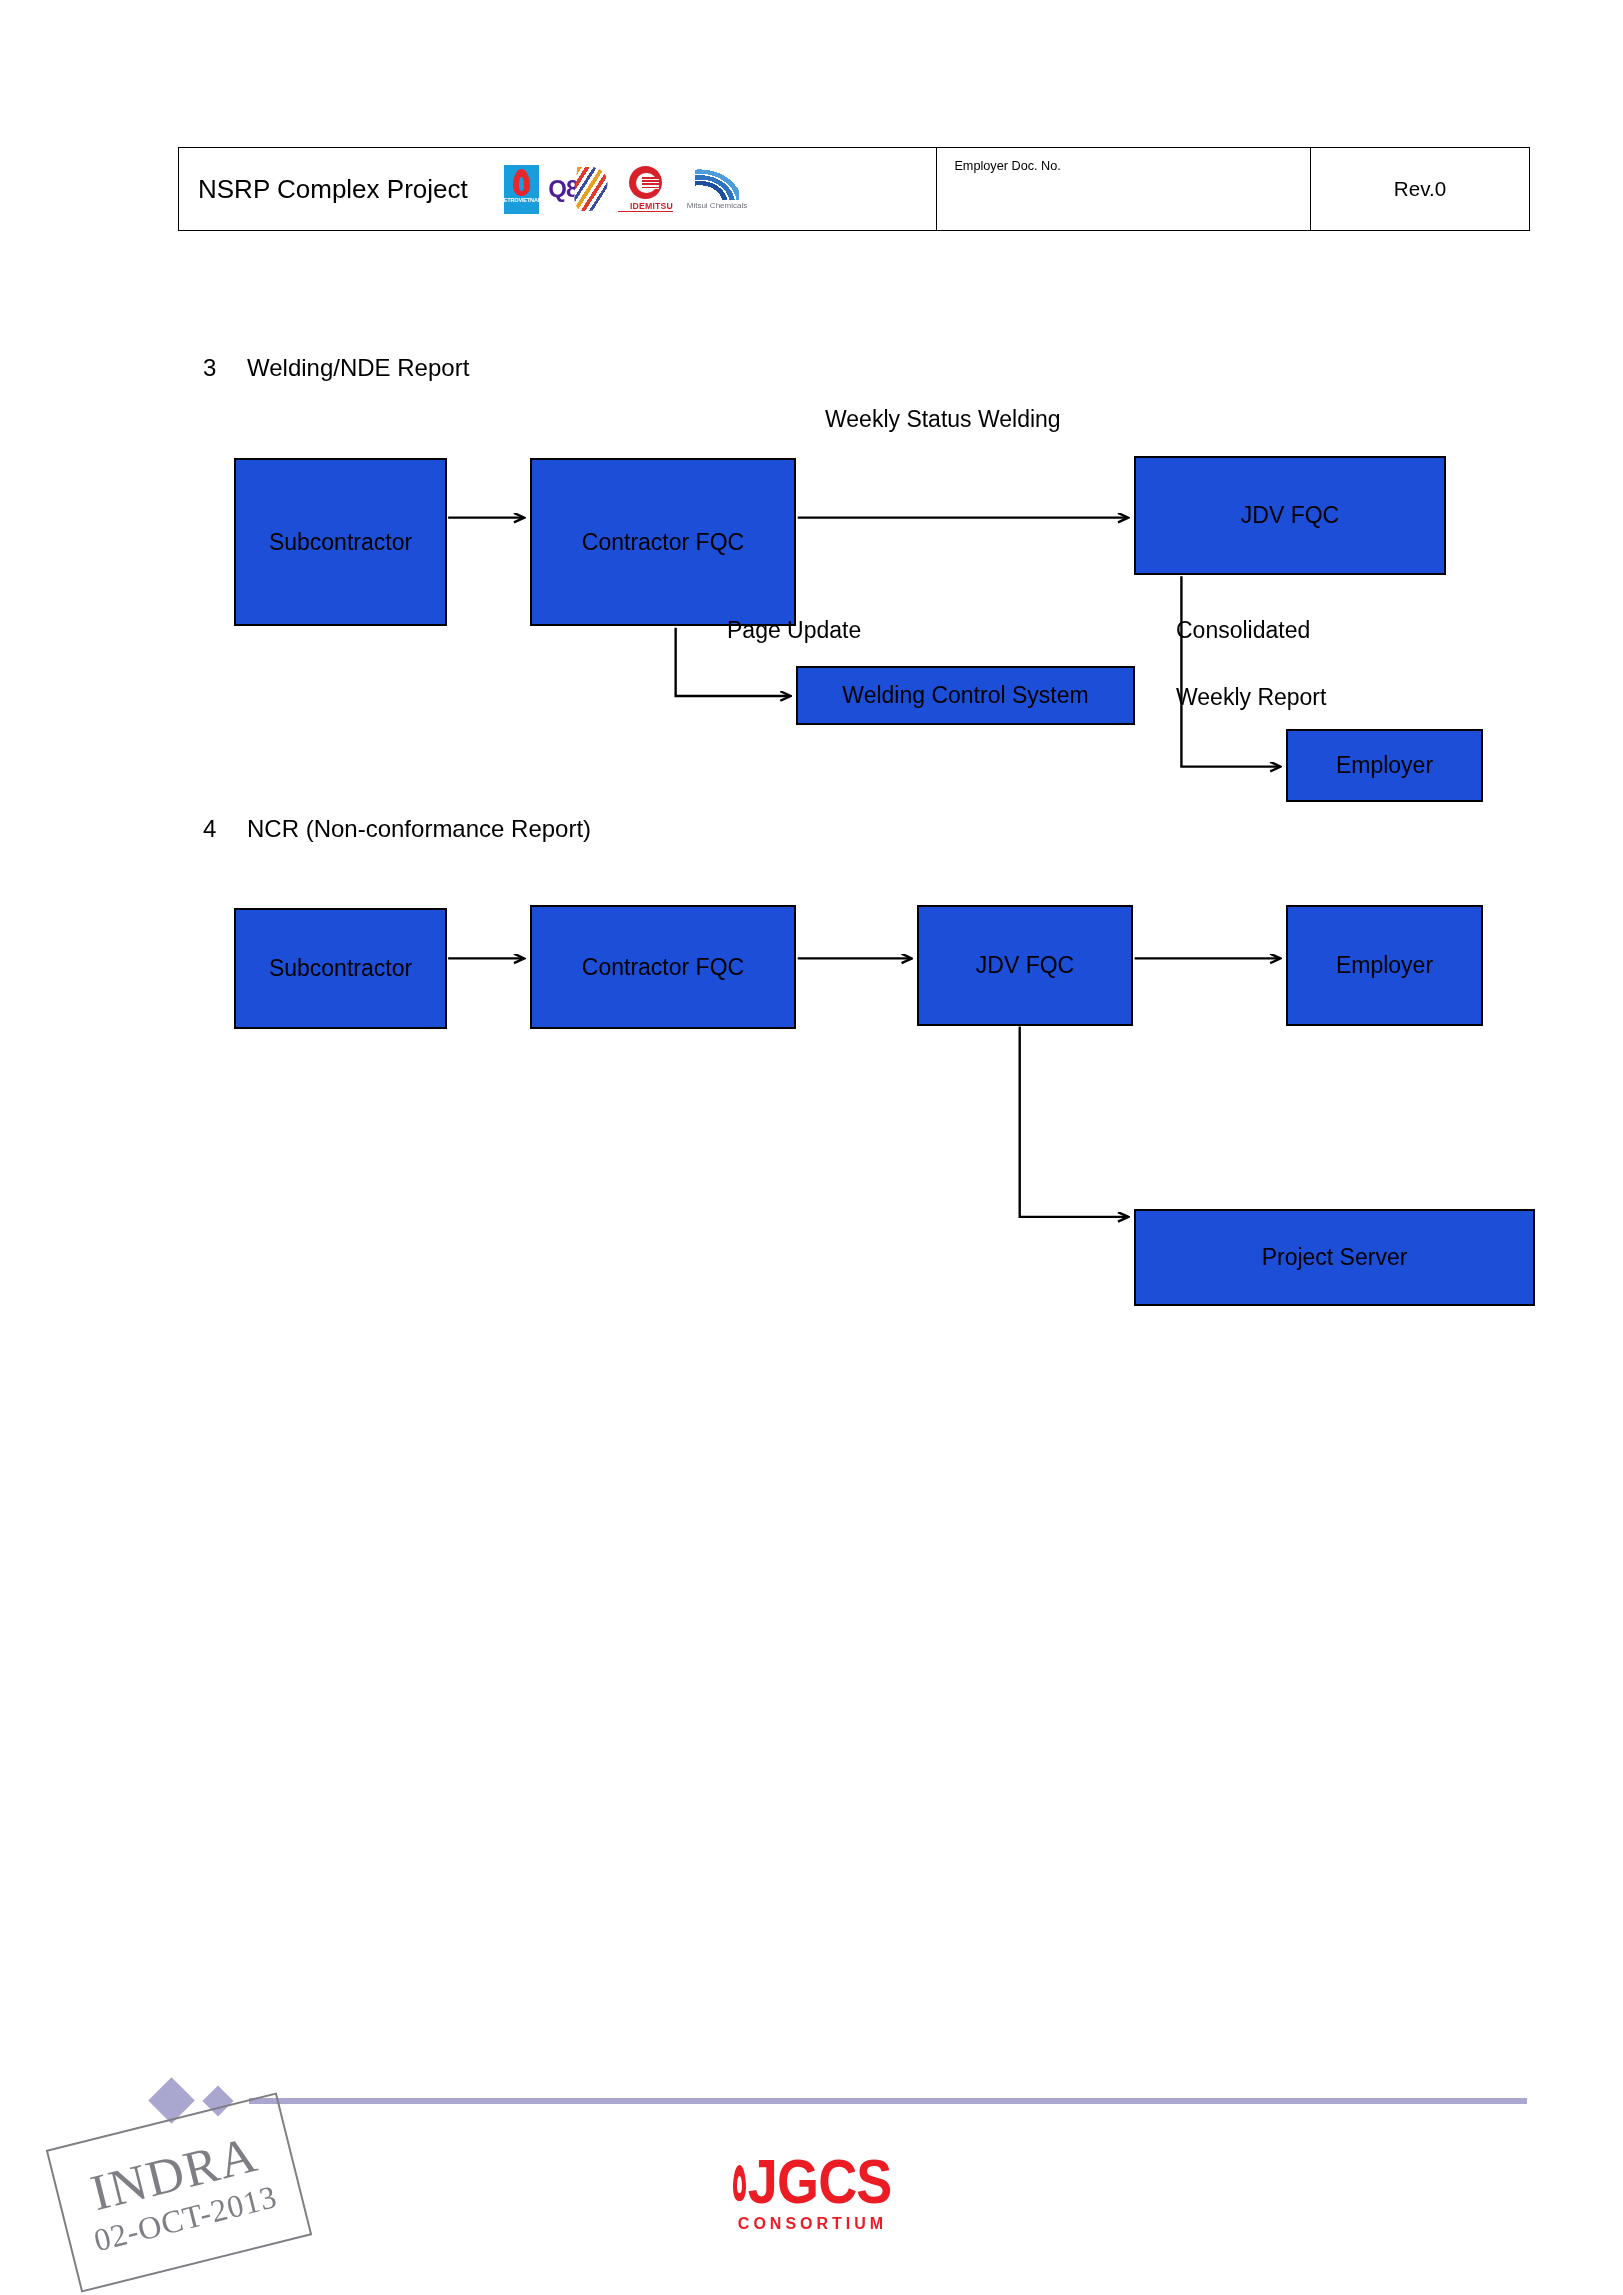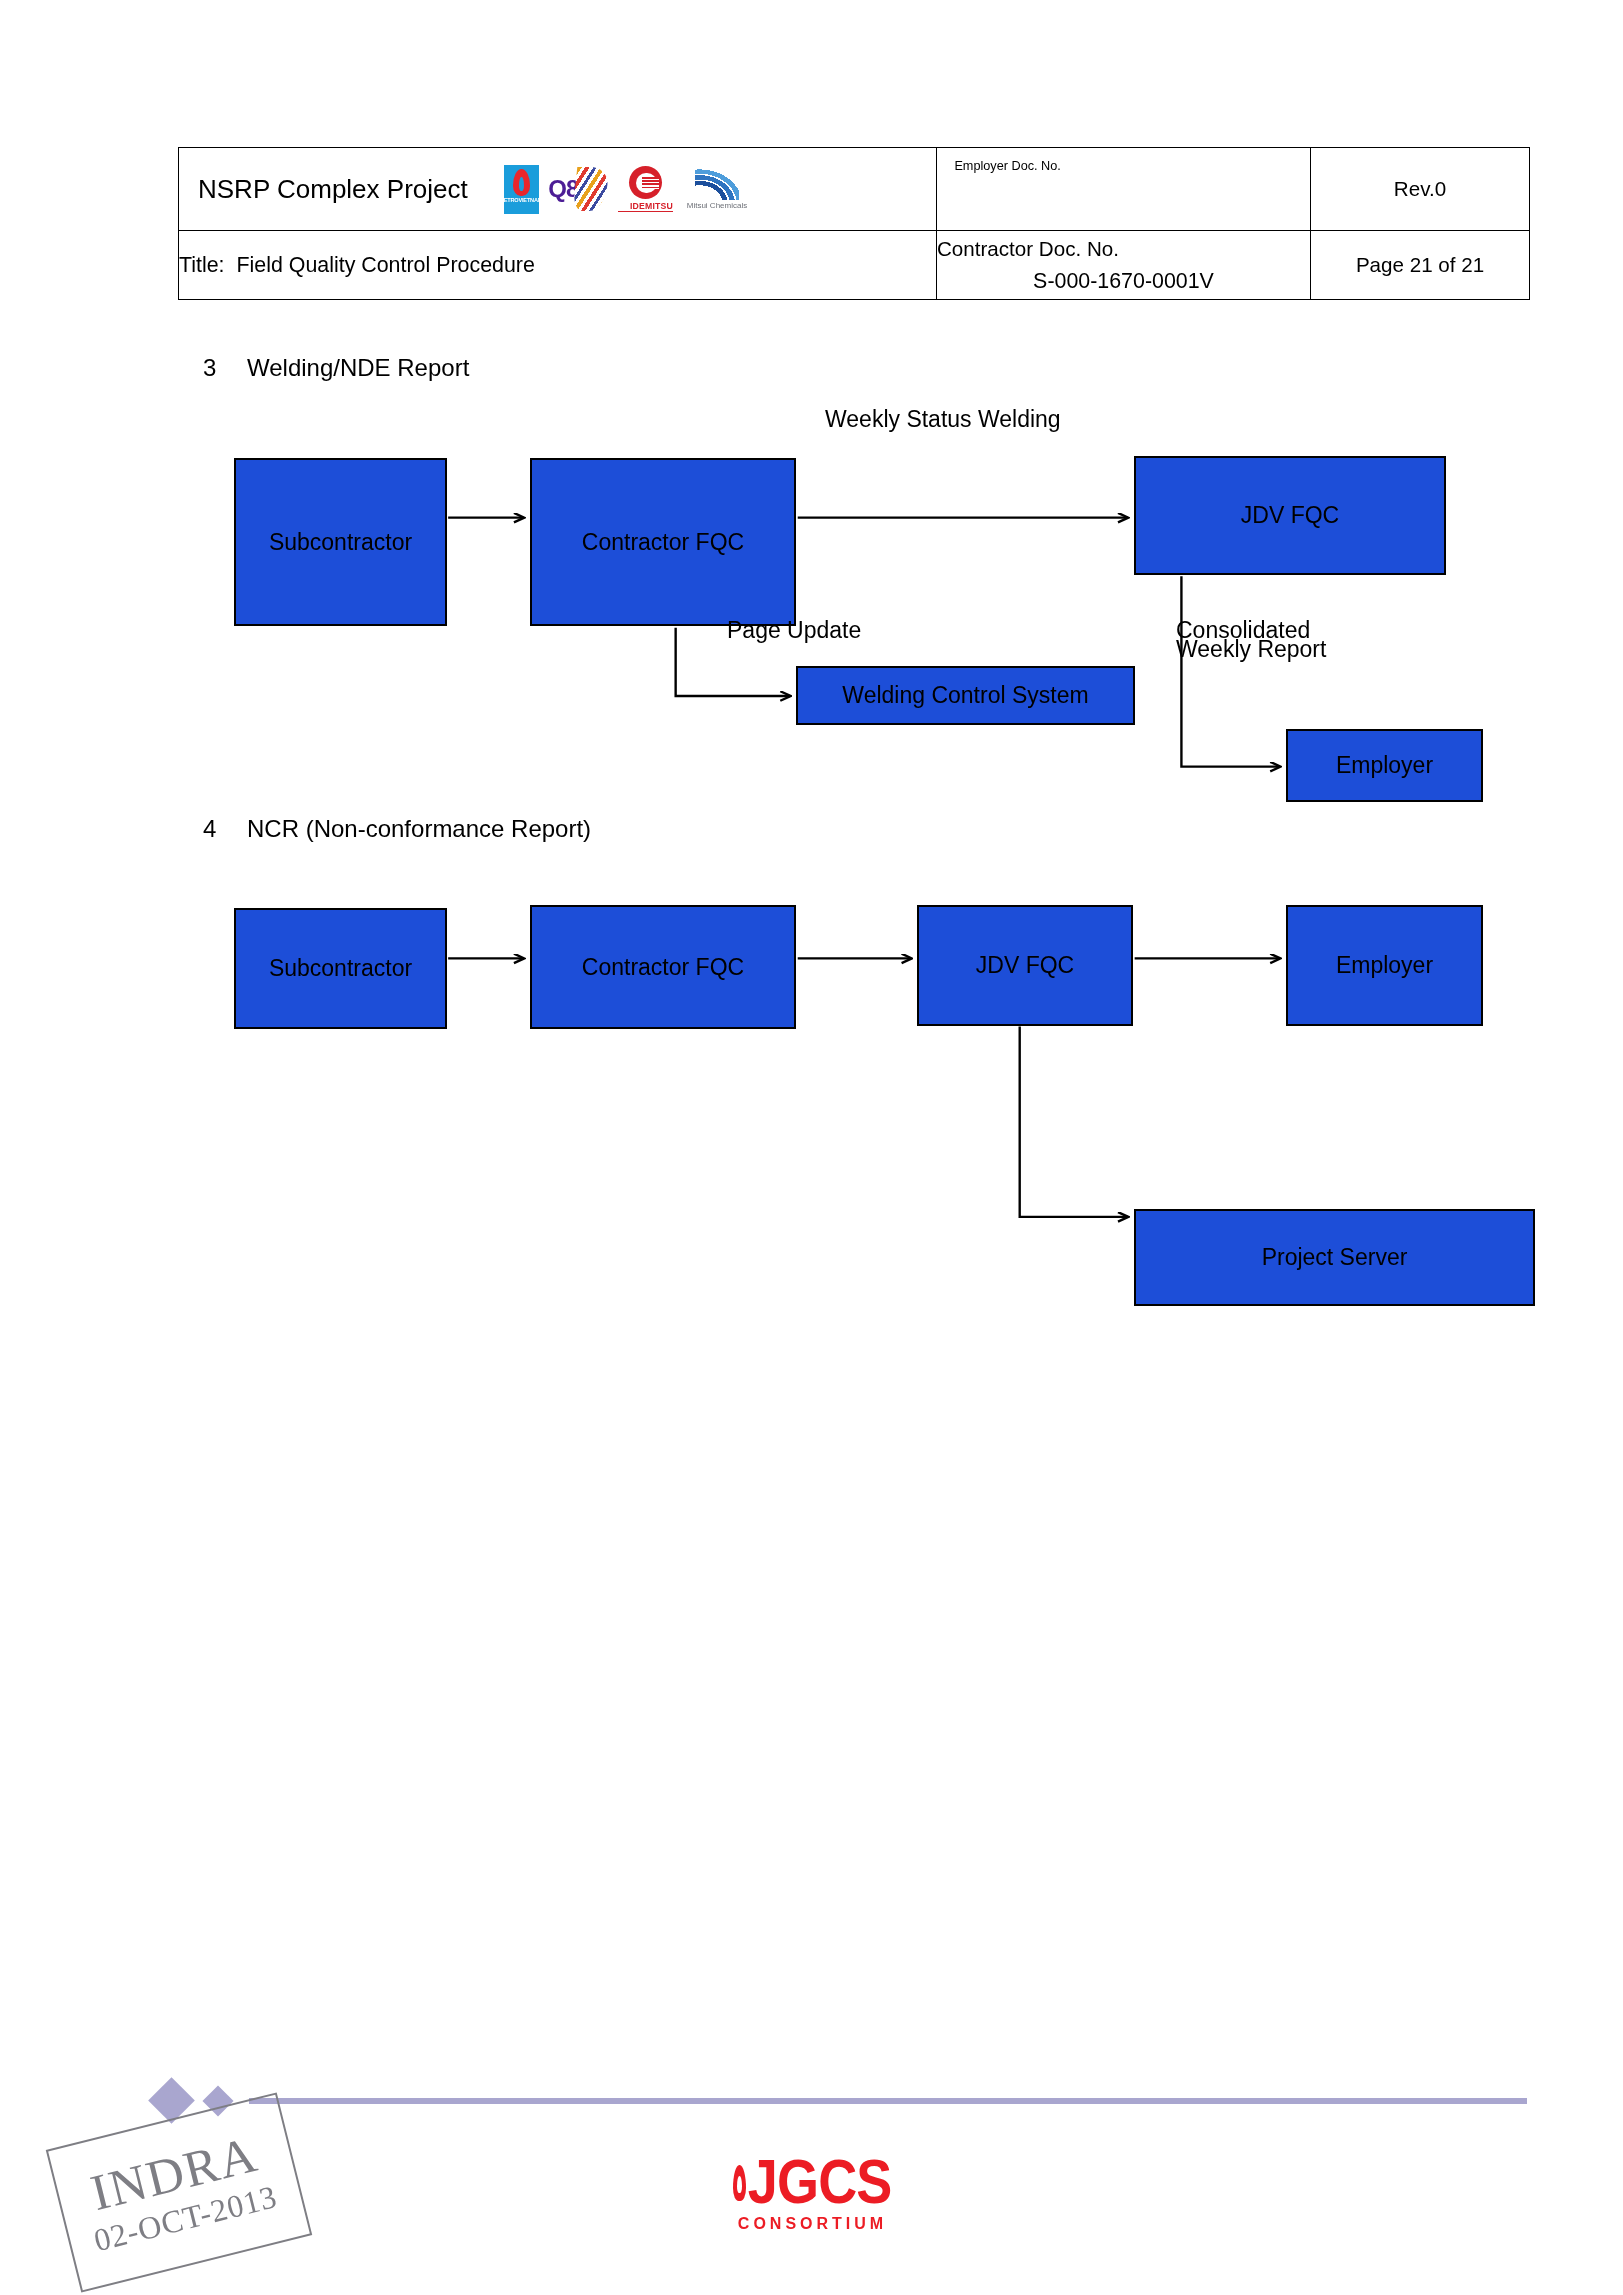--- a/index.html
+++ b/index.html
@@ -330,51 +330,41 @@
         </span>
       </div>
     </td>
     <td class="col-docno cell-projectrow">
       <div class="docno-top-inner">
         <span class="docno-label">Employer Doc. No.</span>
       </div>
     </td>
     <td class="col-rev cell-projectrow rev-cell">Rev.0</td>
   </tr>
-  <tr>
-    <td class="col-title cell-titlerow title-cell">
-      <span>Title:</span>&nbsp;&nbsp;<span>Field Quality Control Procedure</span>
-    </td>
-    <td class="col-docno cell-titlerow docno-top">
-      <span class="docno-label">Contractor Doc. No.</span>
-      <span class="docno-value">S-000-1670-0001V</span>
-    </td>
-    <td class="col-rev cell-titlerow rev-cell">Page 21 of 21</td>
-  </tr>
 </tbody>
   </table>
 
 <div class="sec-heading" style="left:203px; top:354px;">
   <span class="sec-num">3</span><span>Welding/NDE Report</span>
 </div>
 
 <div class="node" style="left:234px; top:458px; width:213px; height:168px;">Subcontractor</div>
 
 <div class="node" style="left:530px; top:458px; width:266px; height:168px;">Contractor FQC</div>
 
 <div class="node" style="left:1134px; top:456px; width:312px; height:119px;">JDV FQC</div>
 
 <div class="node" style="left:796px; top:666px; width:339px; height:59px;">Welding Control System</div>
 
 <div class="node" style="left:1286px; top:729px; width:197px; height:73px;">Employer</div>
 
 <div class="edge-label" style="left:825px; top:406px;">Weekly Status Welding</div>
 <div class="edge-label" style="left:727px; top:617px;">Page Update</div>
 <div class="edge-label" style="left:1176px; top:617px;">Consolidated</div>
-<div class="edge-label" style="left:1176px; top:636px;">Weekly Report</div>
+<div class="edge-label" style="left:1176px; top:684px;">Weekly Report</div>
 
 <div class="sec-heading" style="left:203px; top:815px;">
   <span class="sec-num">4</span><span>NCR (Non-conformance Report)</span>
 </div>
 
 <div class="node" style="left:234px; top:908px; width:213px; height:121px;">Subcontractor</div>
 
 <div class="node" style="left:530px; top:905px; width:266px; height:124px;">Contractor FQC</div>
 
 <div class="node" style="left:917px; top:905px; width:216px; height:121px;">JDV FQC</div>

